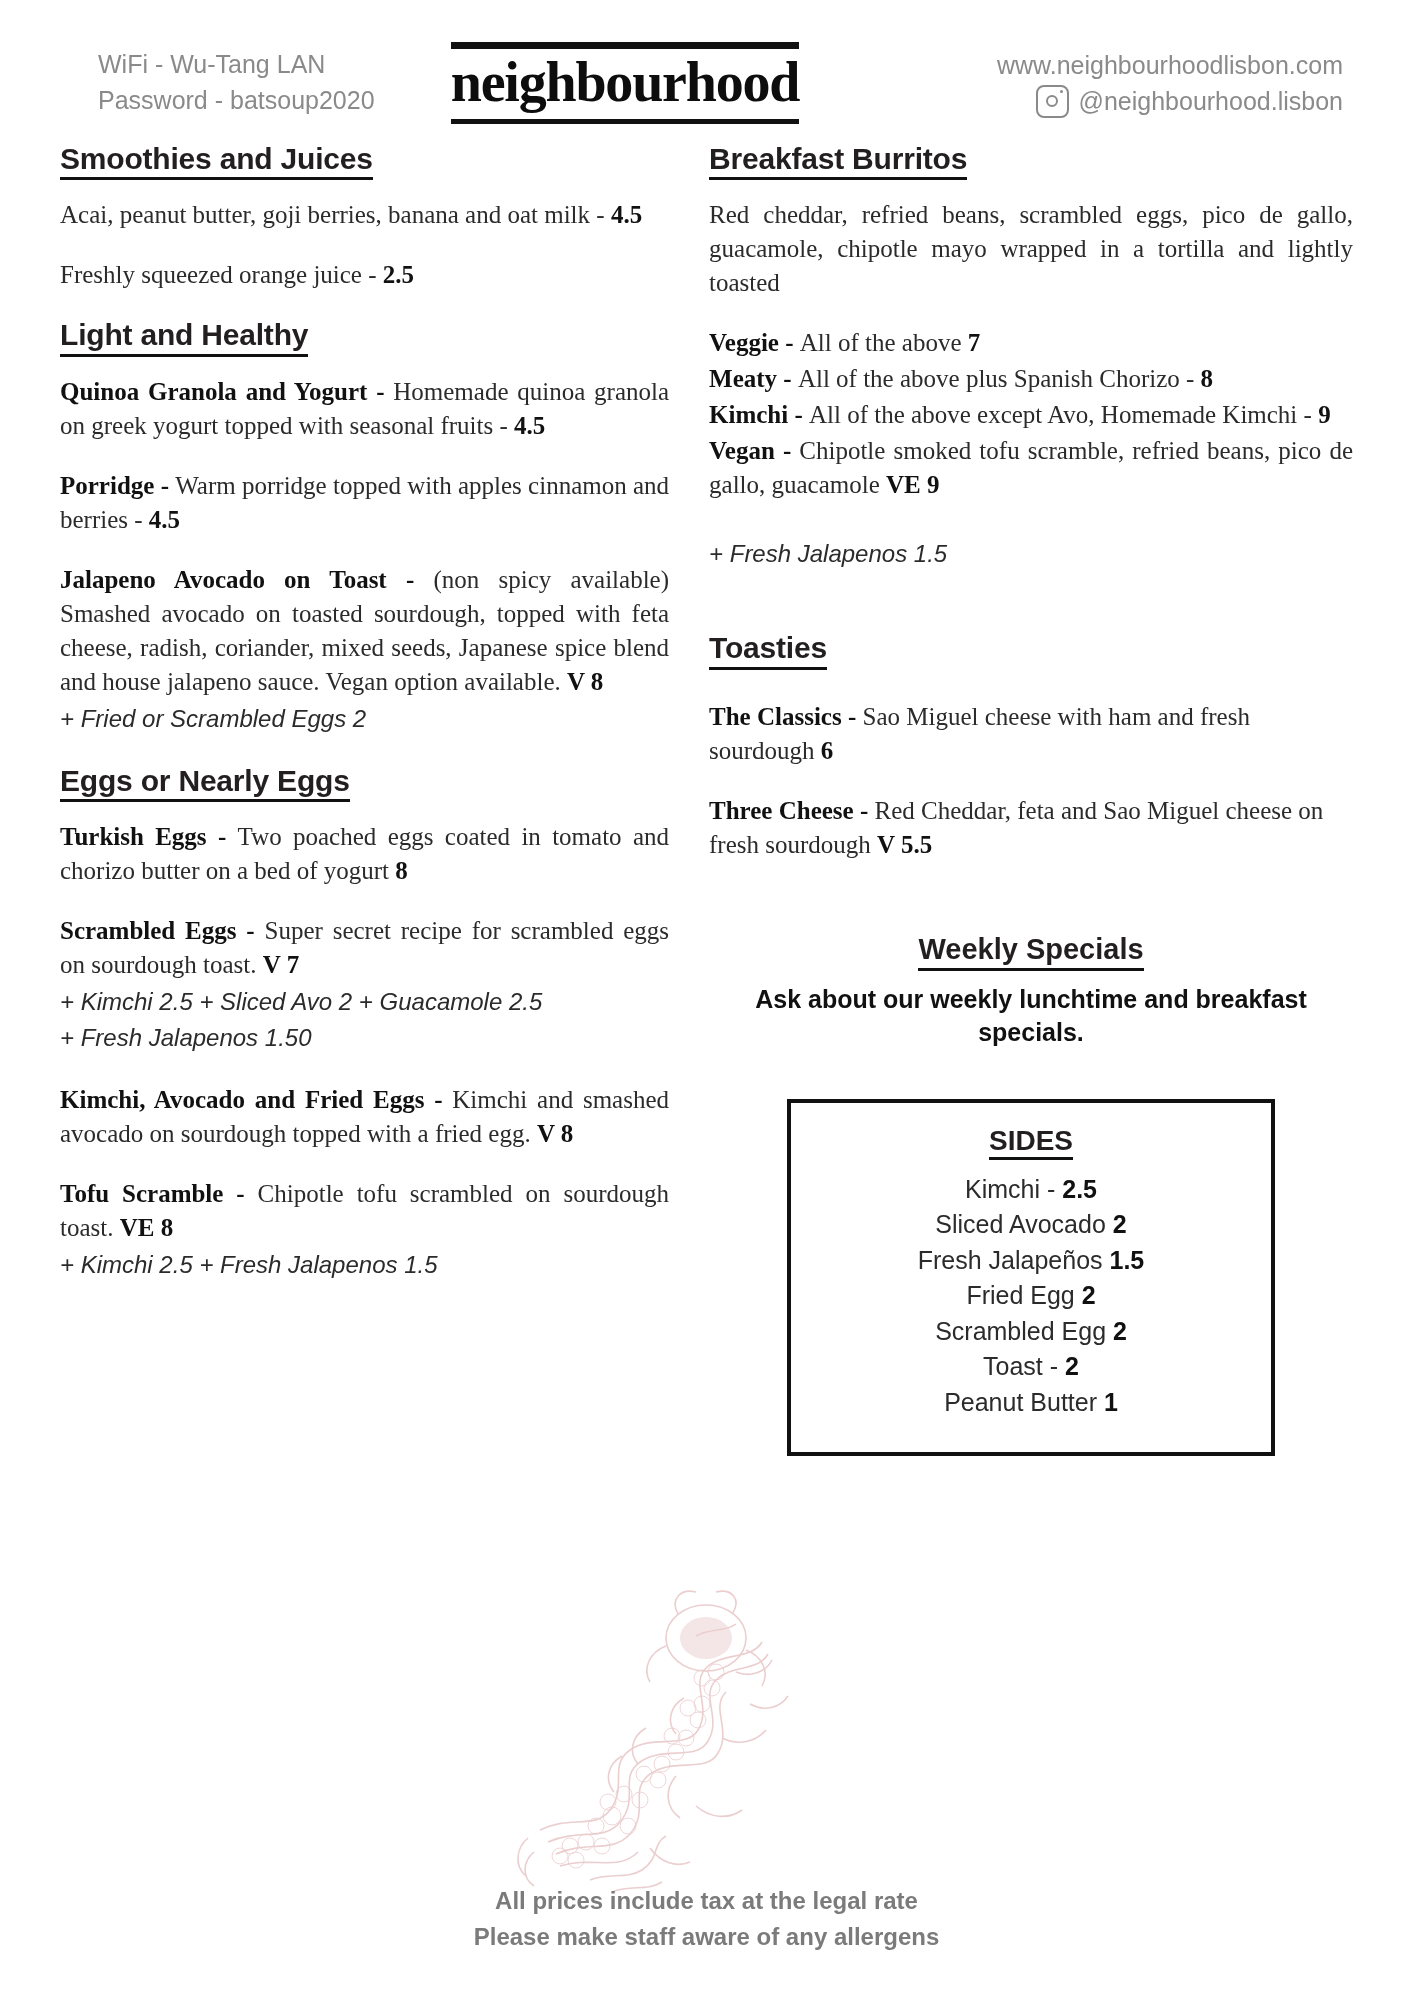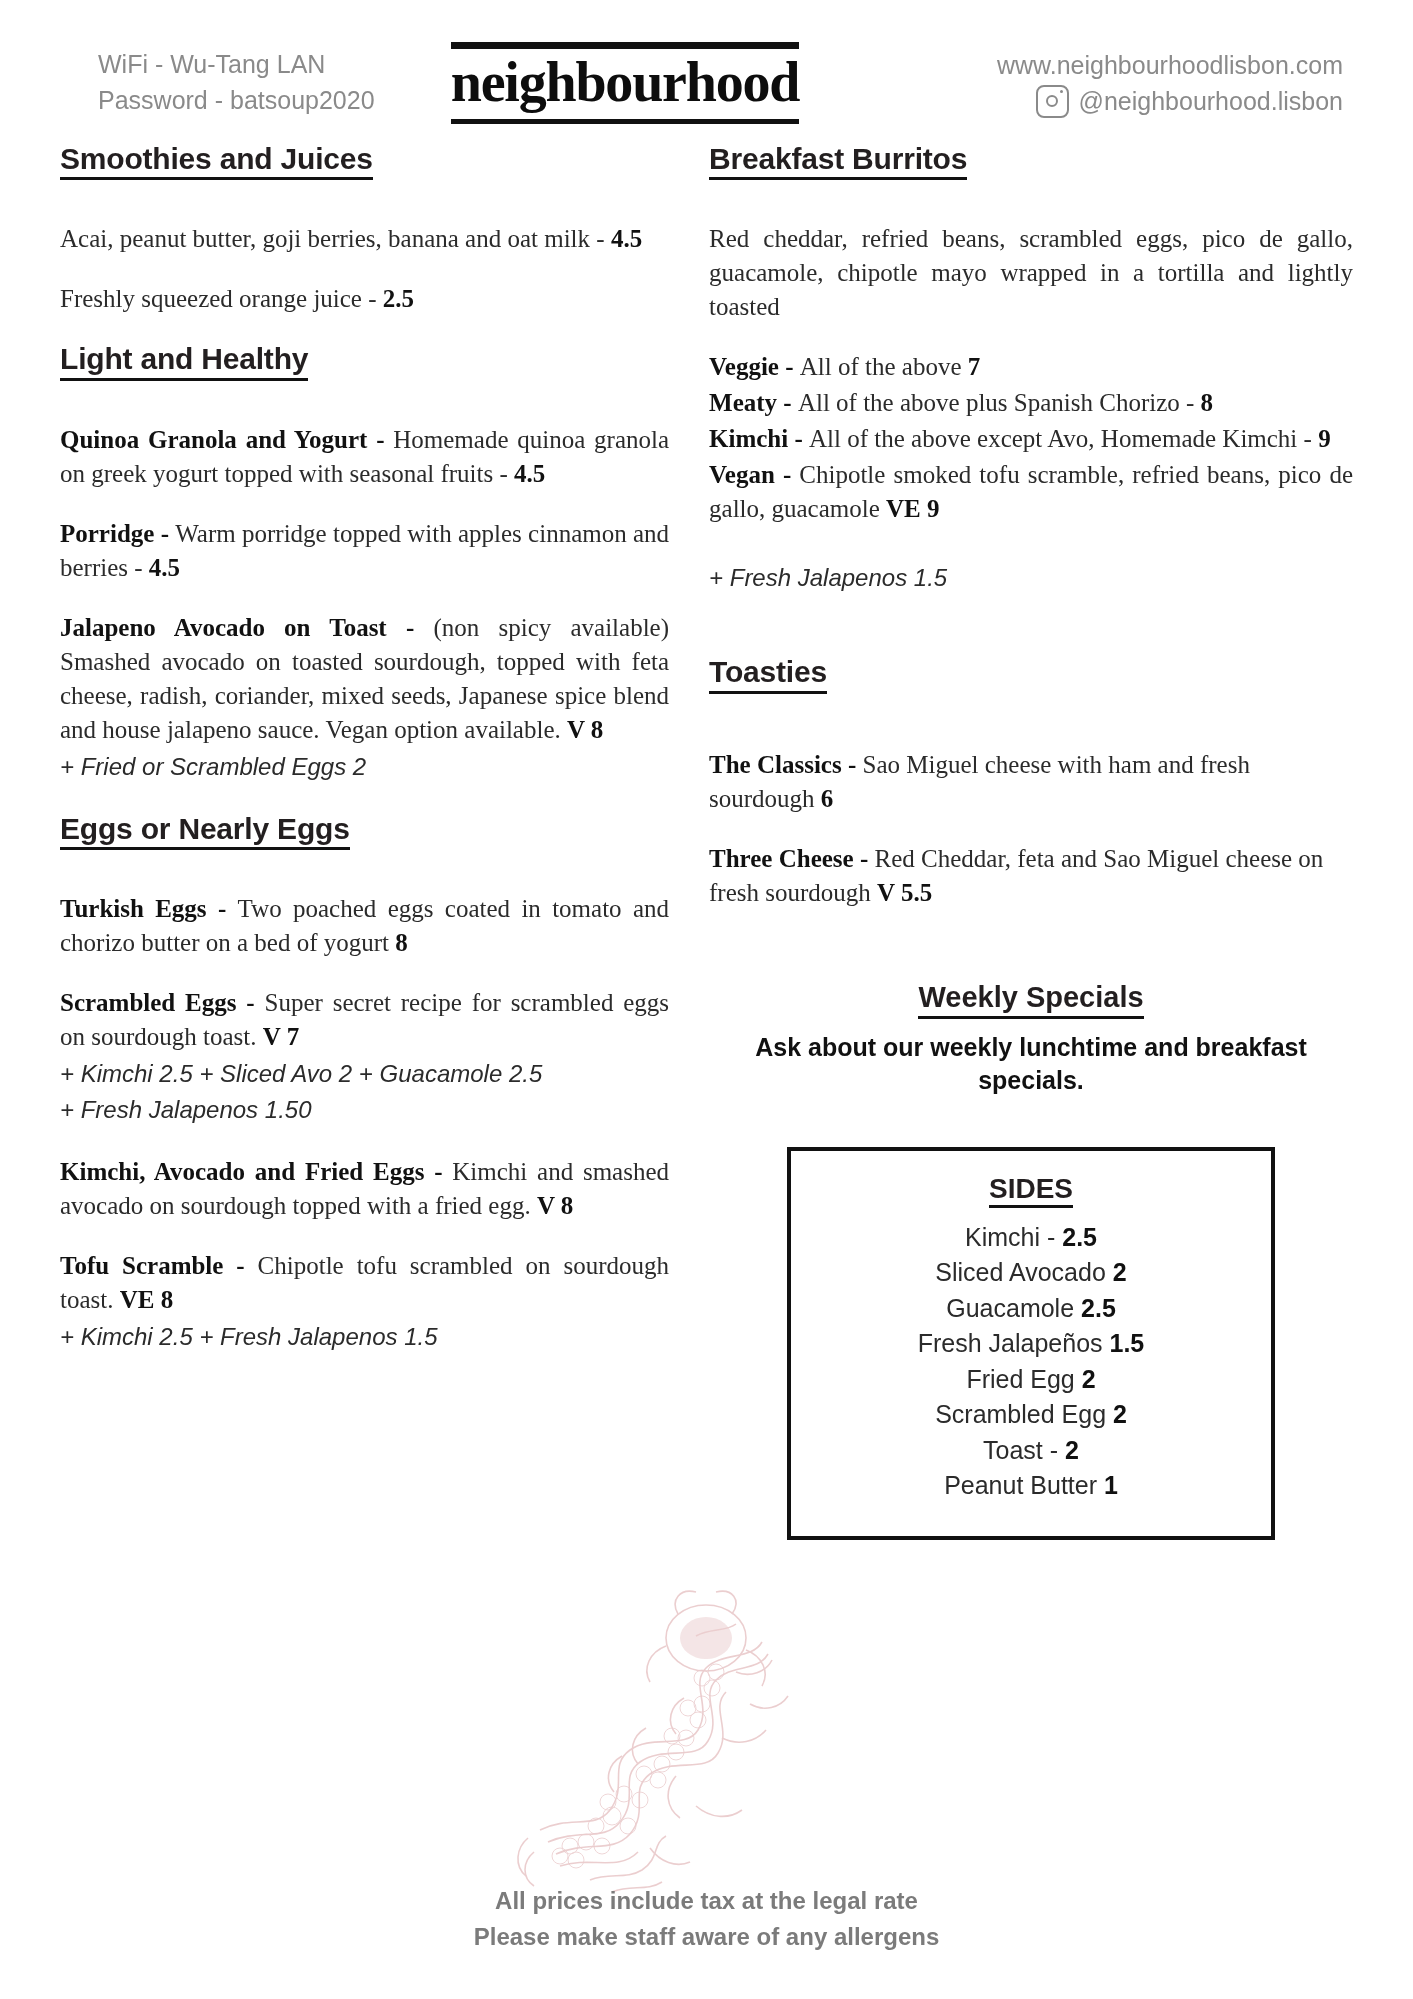--- a/index.html
+++ b/index.html
@@ -130,21 +130,21 @@
     display: flex;
     padding: 18px 60px 0 60px;
     box-sizing: border-box;
   }
   .col-left { width: 640px; padding-right: 30px; box-sizing: border-box; }
   .col-right { width: 655px; padding-left: 10px; box-sizing: border-box; }
 
   h2.section-head {
     font-size: 30px;
     font-weight: bold;
-    margin: 0 0 42px 0;
+    margin: 0 0 18px 0;
     padding: 0 0 1px 0;
     display: inline-block;
     border-bottom: 3px solid #111;
     line-height: 1.15;
     letter-spacing: -0.2px;
   }
   .sec-gap-top { margin-top: 34px; }
 
   p.item {
     font-size: 25px;
@@ -369,21 +369,20 @@
 
     <div class="weekly">
       <div class="weekly-head">Weekly Specials</div>
       <div class="weekly-sub">Ask about our weekly lunchtime and breakfast specials.</div>
     </div>
 
     <div class="sides-box">
       <div class="sides-title">SIDES</div>
       <div class="sides-row"><span>Kimchi - </span><span class="pr">2.5</span></div>
       <div class="sides-row"><span>Sliced Avocado </span><span class="pr">2</span></div>
-      <div class="sides-row"><span>Guacamole </span><span class="pr">2.5</span></div>
       <div class="sides-row"><span>Fresh Jalapeños </span><span class="pr">1.5</span></div>
       <div class="sides-row"><span>Fried Egg </span><span class="pr">2</span></div>
       <div class="sides-row"><span>Scrambled Egg </span><span class="pr">2</span></div>
       <div class="sides-row"><span>Toast - </span><span class="pr">2</span></div>
       <div class="sides-row"><span>Peanut Butter </span><span class="pr">1</span></div>
     </div>
 
   </div>
 
 </div>

